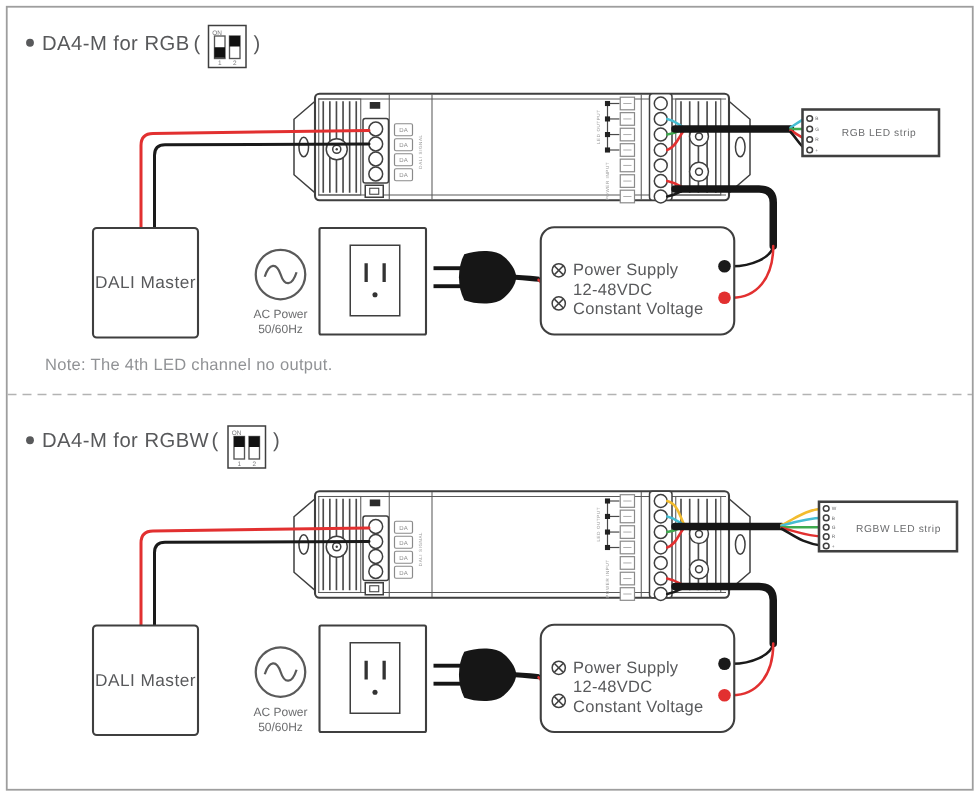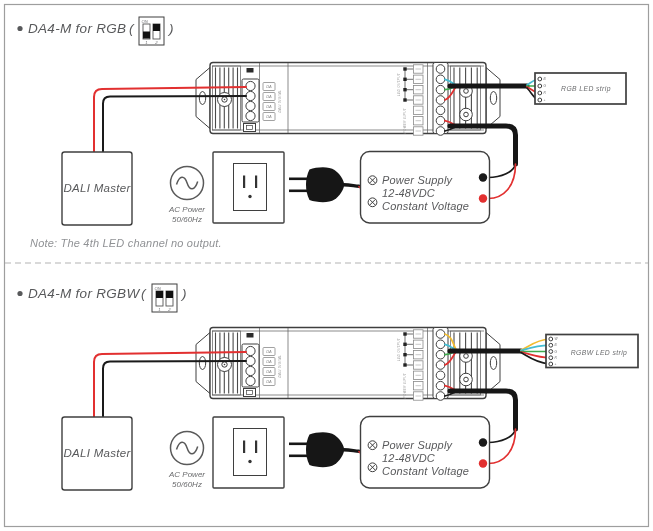--- a/index.html
+++ b/index.html
@@ -1,16 +1,16 @@
 <!DOCTYPE html>
 <html><head>
 <meta charset="utf-8">
 <style>
   html,body{margin:0;padding:0;background:#fff;}
-  .canvas{position:relative;width:653px;height:531px;background:#fff;font-family:"Liberation Sans",sans-serif;font-style:italic;}
+  .canvas{position:relative;width:653px;height:531px;background:#fff;font-family:"Liberation Sans",sans-serif;}
   svg{display:block;}
   text{font-family:"Liberation Sans",sans-serif;fill:#58595b;}
   .t-title{font-size:13.5px;letter-spacing:.3px;}
   .t-box{font-size:11.5px;letter-spacing:.3px;}
   .t-psu{font-size:11px;letter-spacing:.2px;}
   .t-ac{font-size:8px;fill:#6b6c6e;}
   .t-note{font-size:11px;fill:#909295;letter-spacing:.2px;}
   .t-strip{font-size:6.8px;fill:#6b6c6e;letter-spacing:.4px;}
   .t-term{font-size:3.2px;fill:#6b6c6e;}
   .t-micro{font-size:4px;fill:#8a8a8a;}

